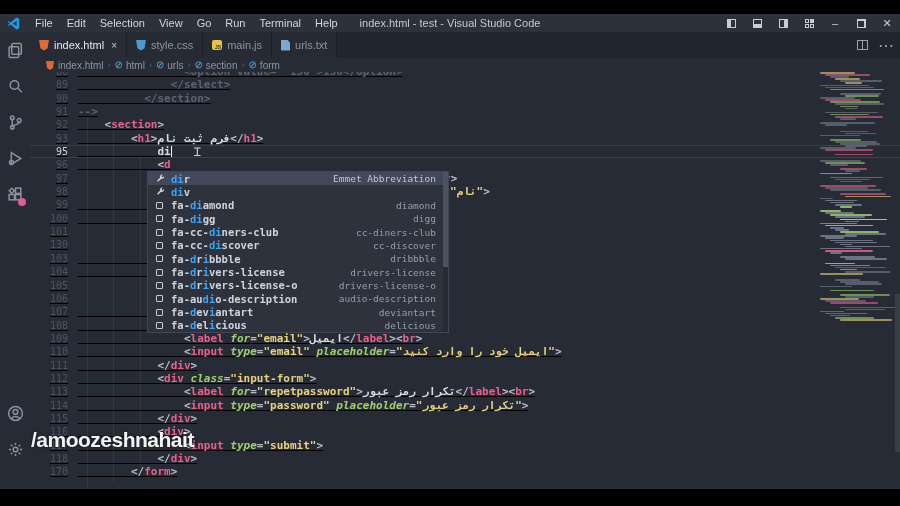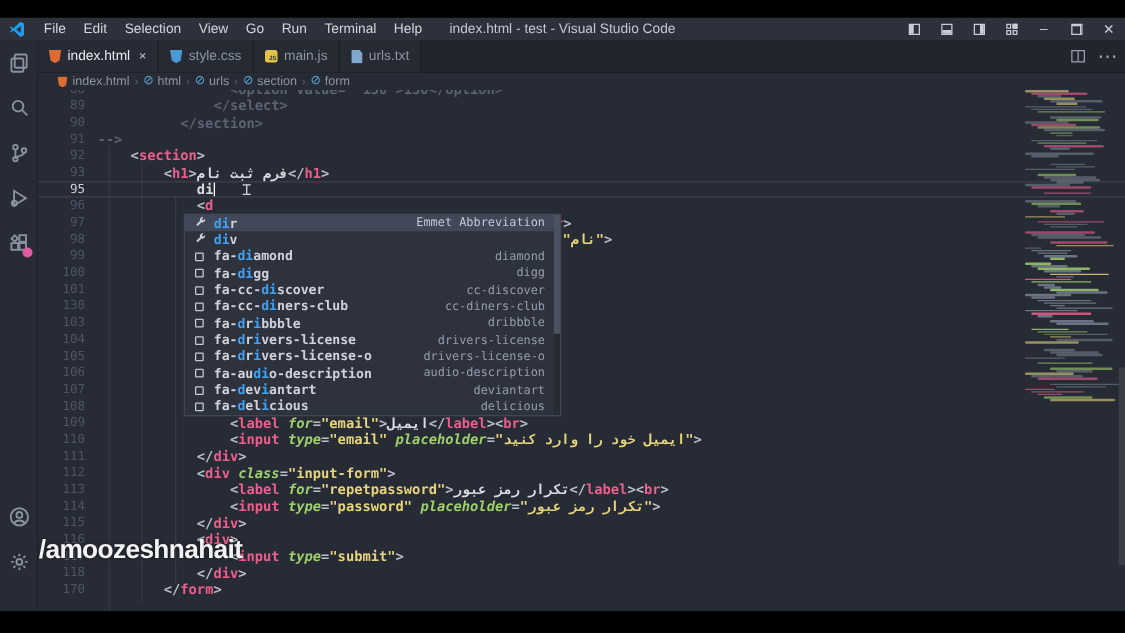--- a/index.html
+++ b/index.html
@@ -62,21 +62,21 @@
     display:flex; align-items:center; padding-left:15px; font-size:10px; color:#8d94a2; z-index:6; }
   .crumb { display:flex; align-items:center; gap:3px; }
   .crumb-sep { margin:0 4px; color:#5e6572; font-size:9px; }
   .crumb-el-icon { color:#5aa7d6; font-size:10px; line-height:10px; }
   .crumb .ficon-html { transform:scale(.8); }
 
   
   #editor { position:absolute; left:30px; top:72px; width:870px; height:417px; background:#272b35; overflow:hidden; z-index:5; }
   #lines { position:absolute; left:0; top:-7px; width:100%; }
   .row { display:flex; height:13.35px; line-height:13.35px; font-family:"DejaVu Sans Mono", monospace;
-    font-size:11px; font-weight:600; white-space:pre; position:relative; }
+    font-size:11px; font-weight:600; white-space:pre; position:relative;text-decoration:underline; }
   .row .num { flex:0 0 38px; text-align:right; color:#4d5565; font-size:10px; font-weight:400;
     font-family:"DejaVu Sans Mono", monospace; padding-right:0; }
   .row .code { margin-left:10px; position:relative; flex:1; }
   .row.current { box-shadow:inset 0 1px 0 rgba(255,255,255,.10), inset 0 -1px 0 rgba(255,255,255,.10);justify-content:flex-end; }
   .row.current .num { color:#ccd1da; }
   .tk-p   { color:#b8bfca; }
   .tk-tag { color:#ec5f8d; }
   .tk-attr{ color:#9ed06c; font-style:italic; }
   .tk-str { color:#e6d37a; }
   .tk-txt { color:#d8dce3; }
@@ -338,29 +338,29 @@
             <span class="sg-icon">
               <span class="sg-square"></span>
             </span>
             <span class="sg-name"><span>fa-</span><span class="m">di</span><span>gg</span></span>
             <span class="sg-detail">digg</span>
           </div>
           <div class="sg-row">
             <span class="sg-icon">
               <span class="sg-square"></span>
             </span>
+            <span class="sg-name"><span>fa-cc-</span><span class="m">di</span><span>ners-club</span></span>
+            <span class="sg-detail">cc-diners-club</span>
+          </div>
+          <div class="sg-row">
+            <span class="sg-icon">
+              <span class="sg-square"></span>
+            </span>
             <span class="sg-name"><span>fa-cc-</span><span class="m">di</span><span>scover</span></span>
             <span class="sg-detail">cc-discover</span>
-          </div>
-          <div class="sg-row">
-            <span class="sg-icon">
-              <span class="sg-square"></span>
-            </span>
-            <span class="sg-name"><span>fa-cc-</span><span class="m">di</span><span>ners-club</span></span>
-            <span class="sg-detail">cc-diners-club</span>
           </div>
           <div class="sg-row">
             <span class="sg-icon">
               <span class="sg-square"></span>
             </span>
             <span class="sg-name"><span>fa-</span><span class="m">d</span><span>r</span><span class="m">i</span><span>bbble</span></span>
             <span class="sg-detail">dribbble</span>
           </div>
           <div class="sg-row">
             <span class="sg-icon">

